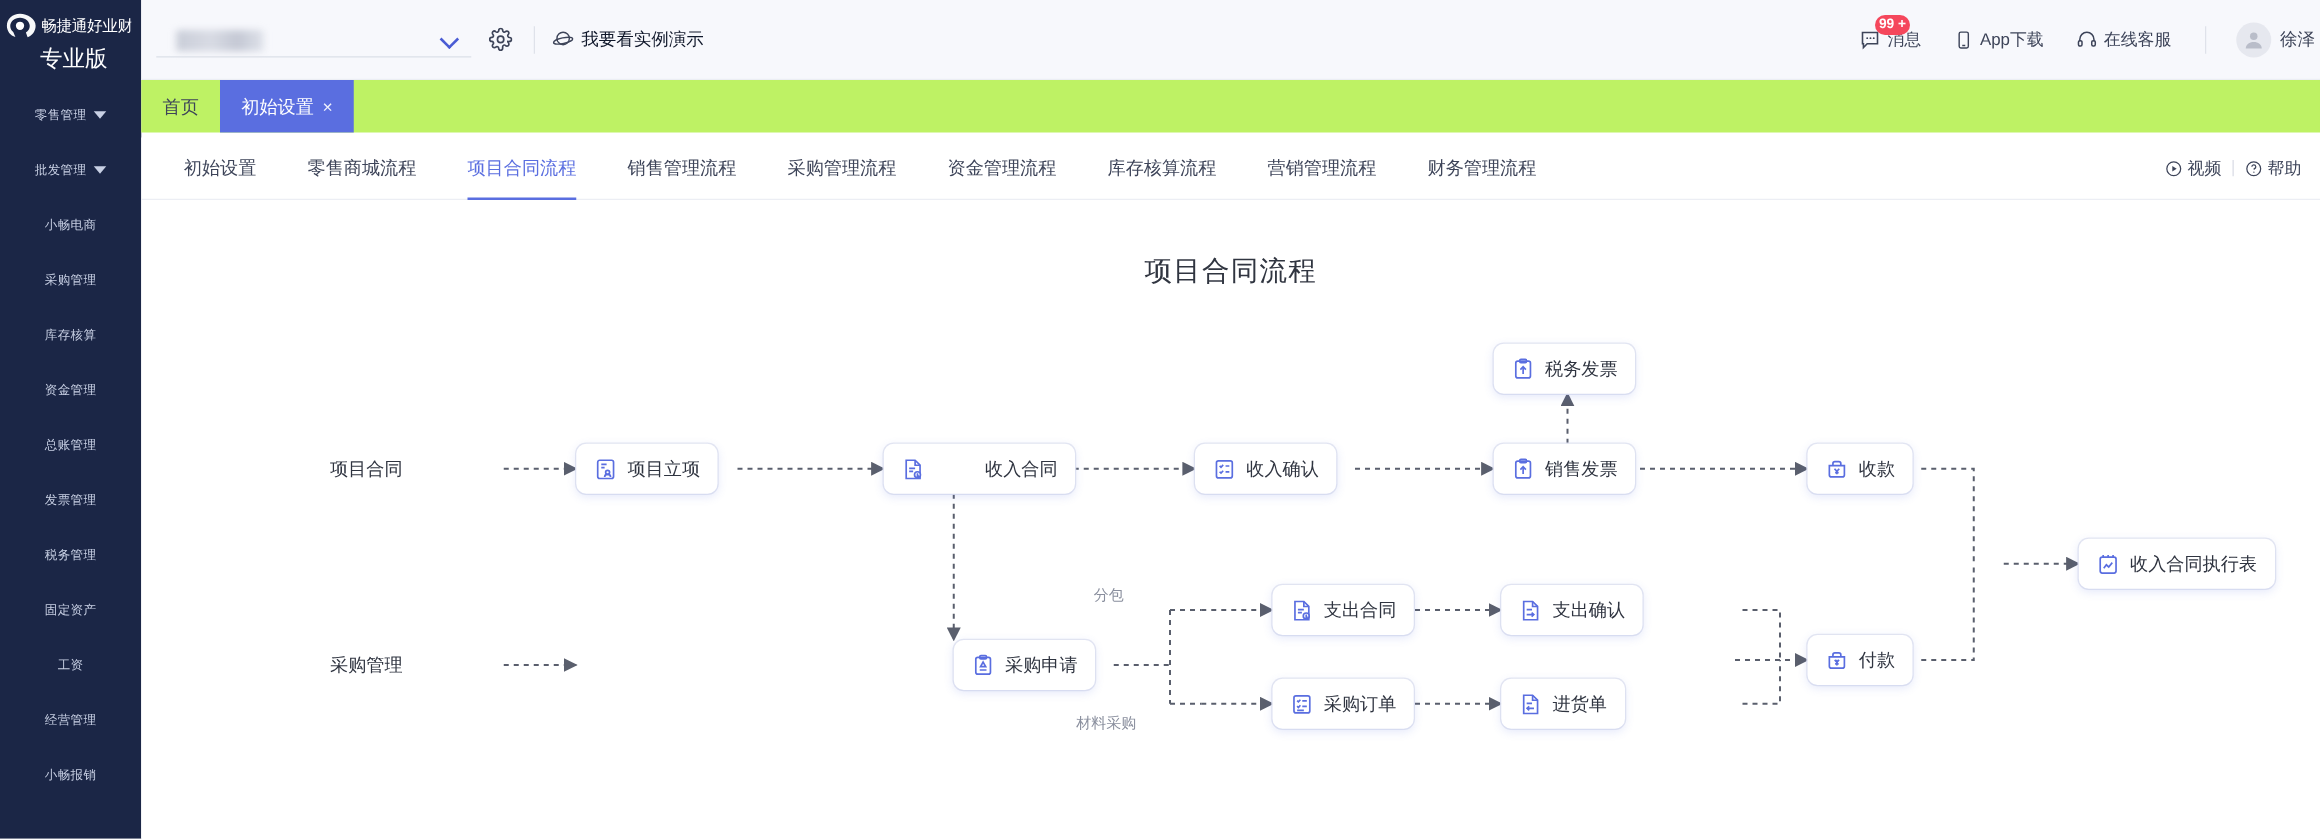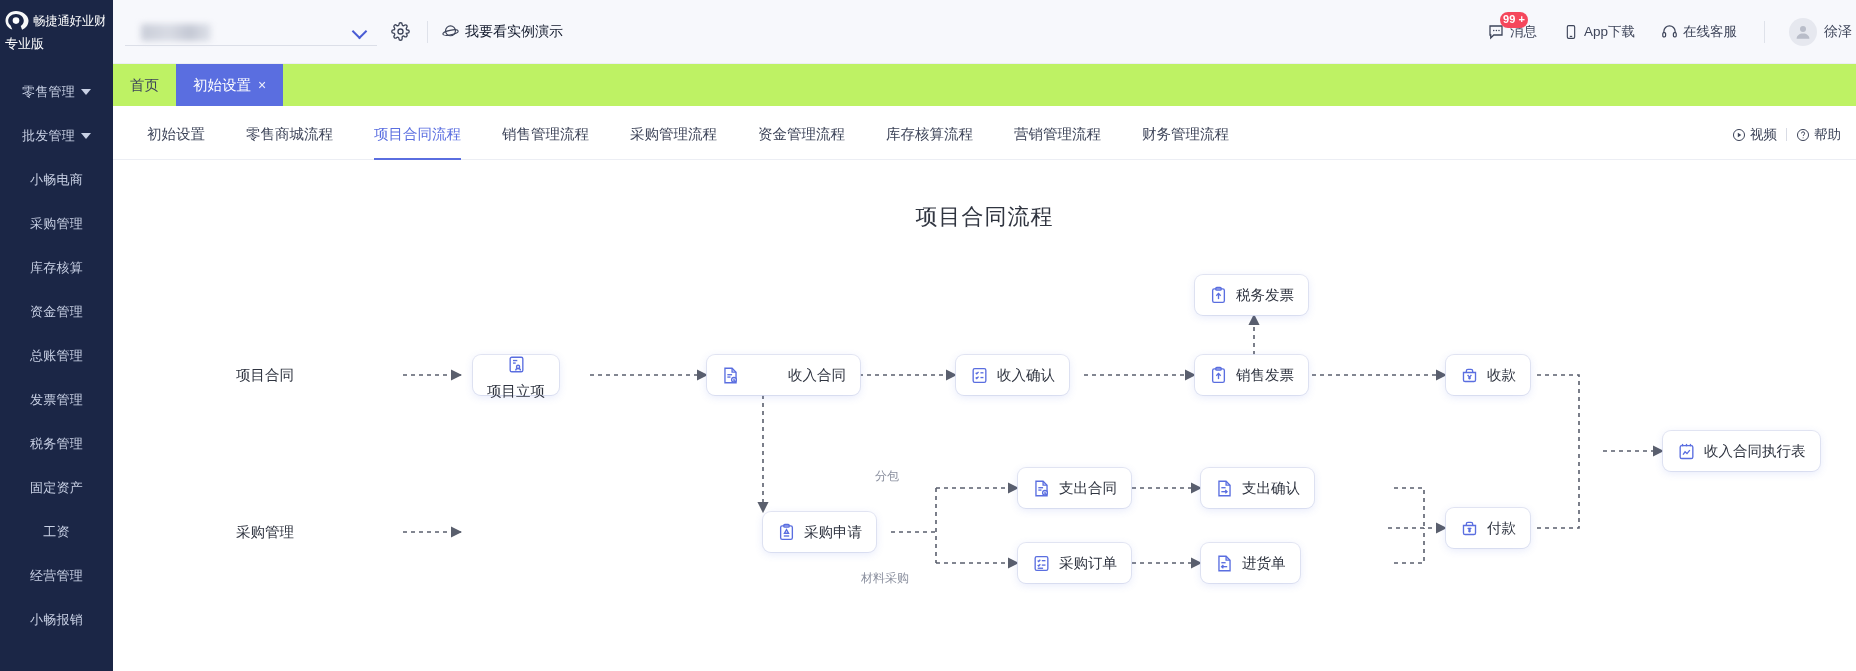--- a/index.html
+++ b/index.html
@@ -25,28 +25,29 @@
   .logo-mark {
     width: 26px; height: 26px; flex: 0 0 26px;
     position: relative;
   }
   .logo-mark svg { display: block; }
   .logo-text {
     color: #ffffff; font-size: 12.5px; letter-spacing: -0.3px;
     white-space: nowrap; overflow: hidden; width: 72px;
   }
   .logo-sub {
-    color: #ffffff; font-size: 13px; margin-top: 1px; padding-left: 2px;
+    color: #ffffff; font-size: 18px; margin-top: 1px; padding-left: 2px;
     letter-spacing: 0px;
+    text-align: center;
   }
   .side-menu { margin-top: 6px; }
   .side-item {
     height: 44px; display: flex; align-items: center;
     justify-content: center; gap: 6px;
-    color: #c8d0e4; font-size: 13px; cursor: pointer;
+    color: #c8d0e4; font-size: 10px; cursor: pointer;
     letter-spacing: 0.3px;
   }
   .caret-down {
     width: 0; height: 0; display: inline-block;
     border-left: 5px solid transparent;
     border-right: 5px solid transparent;
     border-top: 6px solid #c8d0e4;
   }
 
   
@@ -179,21 +180,21 @@
     box-shadow: 0 2px 8px rgba(90,110,224,0.16), 0 0 0 1px rgba(230,232,242,0.9);
     display: flex; align-items: center;
     padding: 0 14px; gap: 8px;
     cursor: pointer;
     white-space: nowrap;
   }
   .node .nlabel { font-size: 14.5px; color: #2f3440; }
   .node .nicon { width: 19px; height: 19px; flex: 0 0 19px; display:block; }
 
   .rowlabel {
-    position: absolute; font-size: 14.5px; color: #2f3440; white-space: nowrap;
+    position: absolute; font-size: 14.5px; color: #2f3440; white-space: nowrap; margin-left: 28px;
   }
   .edgelabel {
     position: absolute; font-size: 12px; color: #8a8f9e; white-space: nowrap;
   }
 </style>
 </head>
 <body>
 
 <div id="app">
 
@@ -442,21 +443,21 @@
           <path d="M 1424 296 L 1466 296 L 1466 219"></path>
         </g>
       </svg>
 
       <div class="rowlabel" style="left:123px; top:134px;">项目合同</div>
       <div class="rowlabel" style="left:123px; top:291px;">采购管理</div>
 
       <div class="edgelabel" style="left:762px; top:236px;">分包</div>
       <div class="edgelabel" style="left:748px; top:338px;">材料采购</div>
 
-      <div class="node" style="left:360px; top:123px;flex-direction:column;">
+      <div class="node" style="left:348px; top:123px;">
         <svg class="nicon" viewBox="0 0 24 24" fill="none" stroke="#5a6ee0" stroke-width="1.7">
           <rect x="4" y="2.8" width="16" height="18.4" rx="2"></rect>
           <line x1="7.6" y1="7" x2="13" y2="7"></line>
             <line x1="7.6" y1="10.2" x2="11" y2="10.2"></line>
           <circle cx="14" cy="15" r="2"></circle>
             <path d="M11 19.6c0-1.6 1.4-2.6 3-2.6s3 1 3 2.6"></path>
         </svg>
         <span class="nlabel">项目立项</span>
       </div>
 

